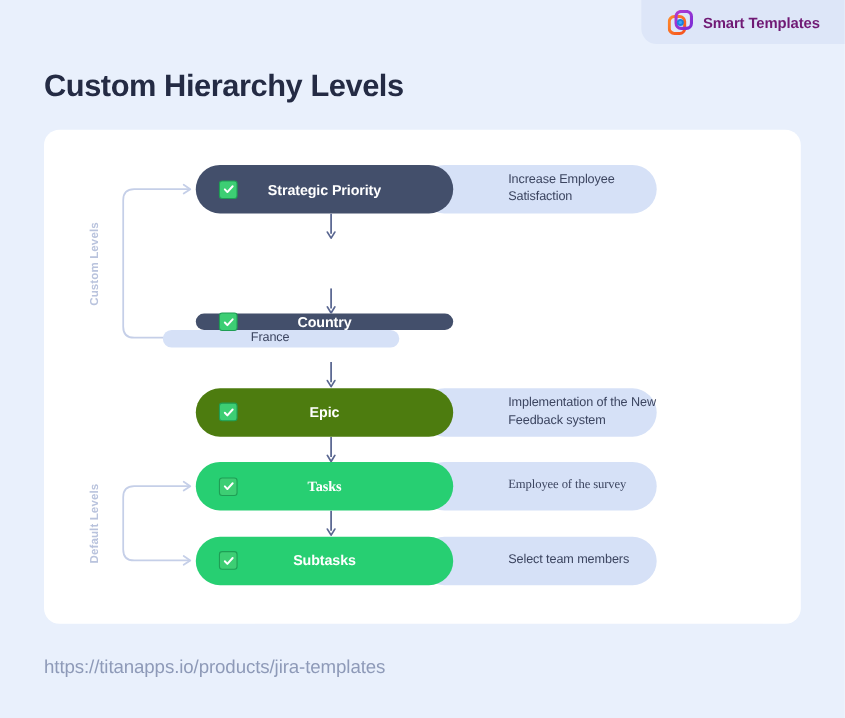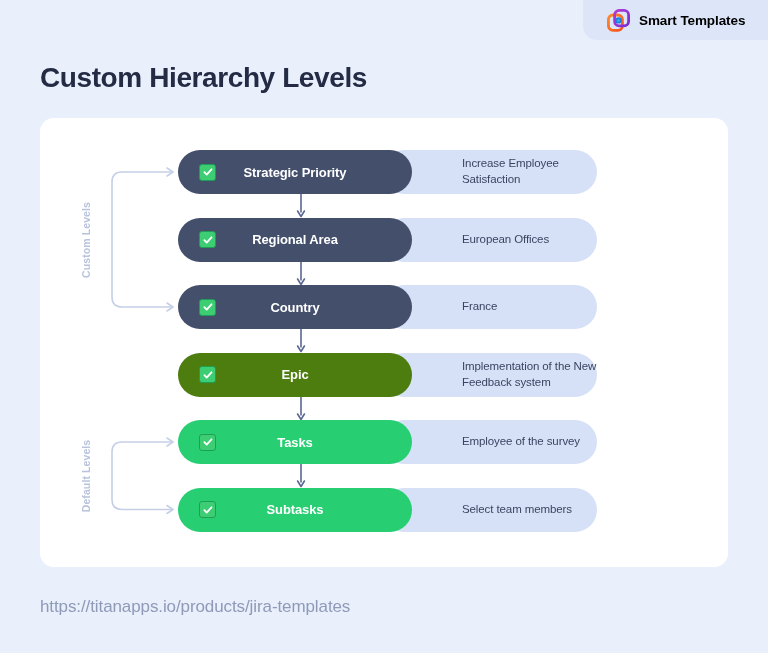--- a/index.html
+++ b/index.html
@@ -33,21 +33,21 @@
   .brand-logo {
     width: 23px;
     height: 23px;
     position: relative;
     flex: 0 0 auto;
   }
   .brand-logo svg { display: block; }
   .brand-name {
     font-size: 13.5px;
     font-weight: bold;
-    color: #000000;
+    color: #701a75;
     letter-spacing: -0.1px;
     white-space: nowrap;
   }
 
   
   .page-title {
     position: absolute;
     left: 40px;
     top: 62px;
     font-size: 28px;
@@ -221,40 +221,27 @@
         <div class="chip">
           <span class="chip-text">Increase Employee Satisfaction</span>
         </div>
       </div>
       <div class="arrow-down" style="top: 76px; height: 23.5px;">
         <svg width="12" height="23.5" viewBox="0 0 12 23.5">
           <path d="M6 0 V18.5" stroke="#5a6791" stroke-width="1.6" fill="none"></path>
           <path d="M2.6 17 L6 22.5 L9.4 17" fill="none" stroke="#5a6791" stroke-width="1.6" stroke-linecap="round" stroke-linejoin="round"></path>
         </svg>
       </div>
-      <div class="row" style="top: 99.5px;">
-        <div class="pill pill-dark">
-          <div class="checkbox">
-            <svg width="12" height="12" viewBox="0 0 12 12">
-              <path d="M2.4 6.2 L4.7 8.6 L9.5 3.3" fill="none" stroke="#ffffff" stroke-width="1.8" stroke-linecap="round" stroke-linejoin="round"></path>
-            </svg>
-          </div>
-          <div class="pill-label">Regional Area</div>
-        </div>
-        <div class="chip">
-          <span class="chip-text">European Offices</span>
-        </div>
-      </div>
       <div class="arrow-down" style="top: 143.5px; height: 23.5px;">
         <svg width="12" height="23.5" viewBox="0 0 12 23.5">
           <path d="M6 0 V18.5" stroke="#5a6791" stroke-width="1.6" fill="none"></path>
           <path d="M2.6 17 L6 22.5 L9.4 17" fill="none" stroke="#5a6791" stroke-width="1.6" stroke-linecap="round" stroke-linejoin="round"></path>
         </svg>
       </div>
-      <div class="row" style="top: 167px;">
+      <div class="row" style="top: 167px; flex-direction: column;">
         <div class="pill pill-dark">
           <div class="checkbox">
             <svg width="12" height="12" viewBox="0 0 12 12">
               <path d="M2.4 6.2 L4.7 8.6 L9.5 3.3" fill="none" stroke="#ffffff" stroke-width="1.8" stroke-linecap="round" stroke-linejoin="round"></path>
             </svg>
           </div>
           <div class="pill-label">Country</div>
         </div>
         <div class="chip">
           <span class="chip-text">France</span>
@@ -278,21 +265,21 @@
         <div class="chip">
           <span class="chip-text">Implementation of the New Feedback system</span>
         </div>
       </div>
       <div class="arrow-down" style="top: 278.5px; height: 23.5px;">
         <svg width="12" height="23.5" viewBox="0 0 12 23.5">
           <path d="M6 0 V18.5" stroke="#5a6791" stroke-width="1.6" fill="none"></path>
           <path d="M2.6 17 L6 22.5 L9.4 17" fill="none" stroke="#5a6791" stroke-width="1.6" stroke-linecap="round" stroke-linejoin="round"></path>
         </svg>
       </div>
-      <div class="row" style="top: 302px;">
+      <div class="row" style="top: 302px; font-family: Liberation Serif, serif;">
         <div class="pill pill-green">
           <div class="checkbox">
             <svg width="12" height="12" viewBox="0 0 12 12">
               <path d="M2.4 6.2 L4.7 8.6 L9.5 3.3" fill="none" stroke="#ffffff" stroke-width="1.8" stroke-linecap="round" stroke-linejoin="round"></path>
             </svg>
           </div>
           <div class="pill-label">Tasks</div>
         </div>
         <div class="chip">
           <span class="chip-text">Employee of the survey</span>

